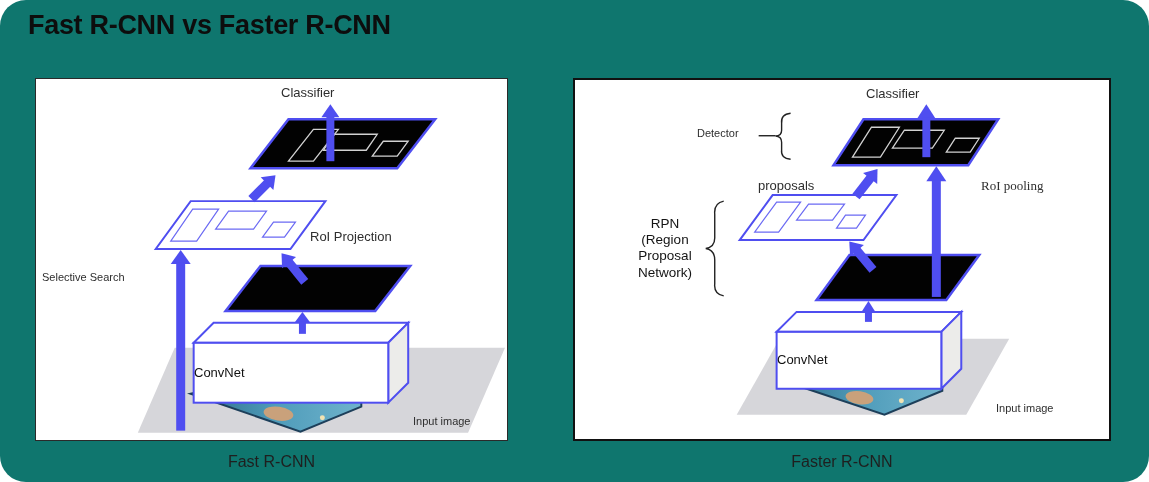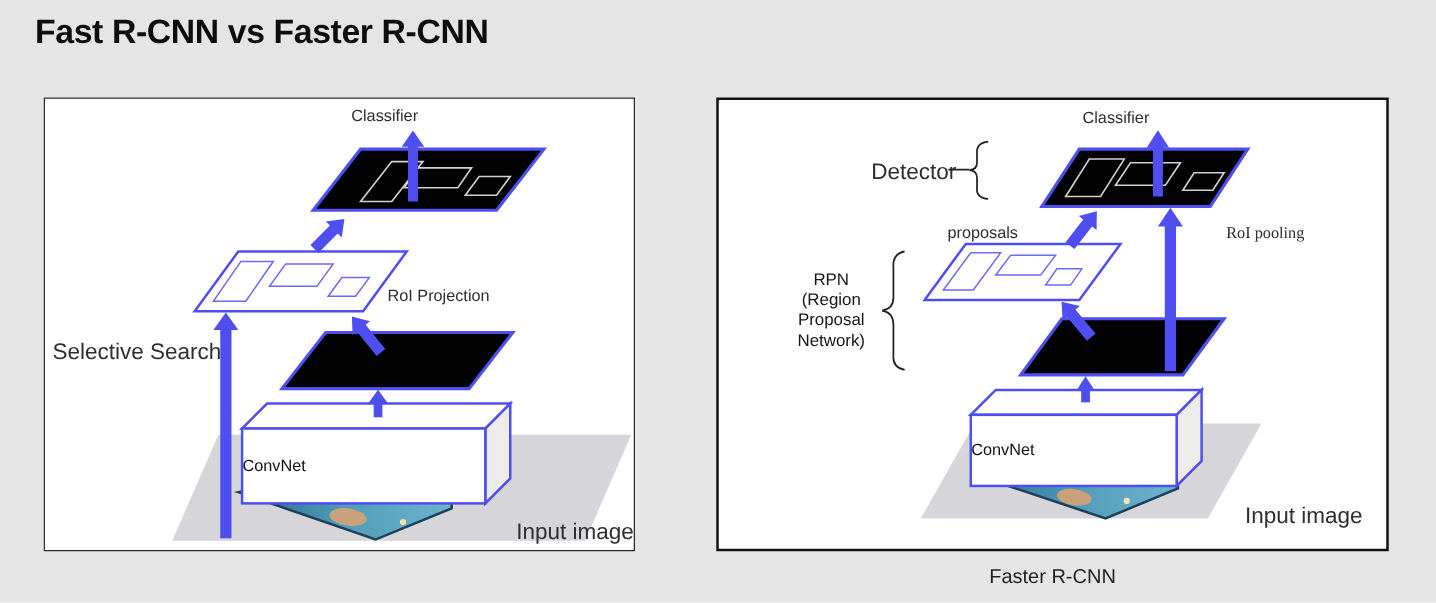--- a/index.html
+++ b/index.html
@@ -1,30 +1,30 @@
 <!DOCTYPE html>
 <html><head>
 <meta charset="utf-8">
 <style>
   * { margin:0; padding:0; box-sizing:border-box; }
   body { background:#ffffff; font-family:"Liberation Sans", sans-serif; }
-  .canvas { position:relative; width:1149px; height:482px; background:#e5e5e5; overflow:hidden; }
+  .canvas { position:relative; width:1149px; height:482px; background:#0f766e; overflow:hidden;border-radius:26px; }
   .title { position:absolute; left:28px; top:10px; font-size:27px; font-weight:bold; color:#0d0d0d; letter-spacing:-0.3px; }
   .panel { position:absolute; top:78px; height:363px; background:#fff; }
   .panel svg { position:absolute; left:0; top:0; }
   .panel-left  { left:35px;  width:473px; border:1.5px solid #2a2a2a; }
   .panel-right { left:573px; width:538px; border:2px solid #111; }
   .lbl { position:absolute; font-size:13px; color:#2e2e2e; white-space:nowrap; }
   .lbl.center { }
   .caption { position:absolute; top:453px; text-align:center; font-size:16px; color:#1f1f1f; }
   .caption-left { left:35px; width:473px; }
   .caption-right { left:573px; width:538px; }
   .rpn-label { position:absolute; left:31px; top:136px; width:118px; text-align:center;
                font-size:13.5px; font-weight:normal; color:#141414; line-height:16.2px; }
-  .sm { font-size:18px; }
+  .sm { font-size:11px; }
 </style>
 </head>
 <body>
 
 <div class="canvas">
 
   <div class="title">Fast R-CNN vs Faster R-CNN</div>
 
   <div class="panel panel-left">
     <svg width="470" height="360" viewBox="0 0 471 360">
@@ -174,15 +174,16 @@
     <div class="rpn-label">
       <div>RPN</div>
       <div>(Region</div>
       <div>Proposal</div>
       <div>Network)</div>
     </div>
     <div class="lbl center" style="left:202px; top:272px; width:165px; color:#111;">ConvNet</div>
     <div class="lbl sm" style="left:421px; top:322px;">Input image</div>
   </div>
 
+  <div class="caption caption-left">Fast R-CNN</div>
   <div class="caption caption-right">Faster R-CNN</div>
 
 </div>
 
 </body></html>

